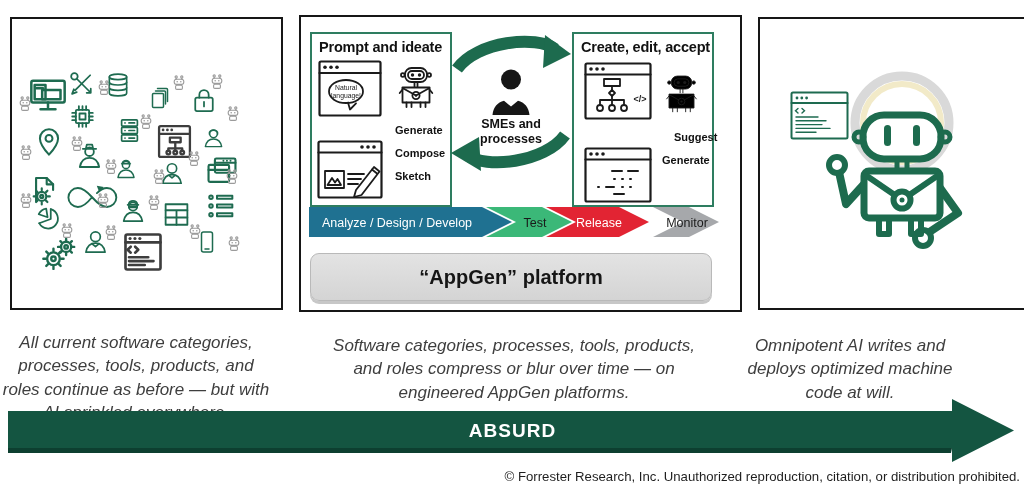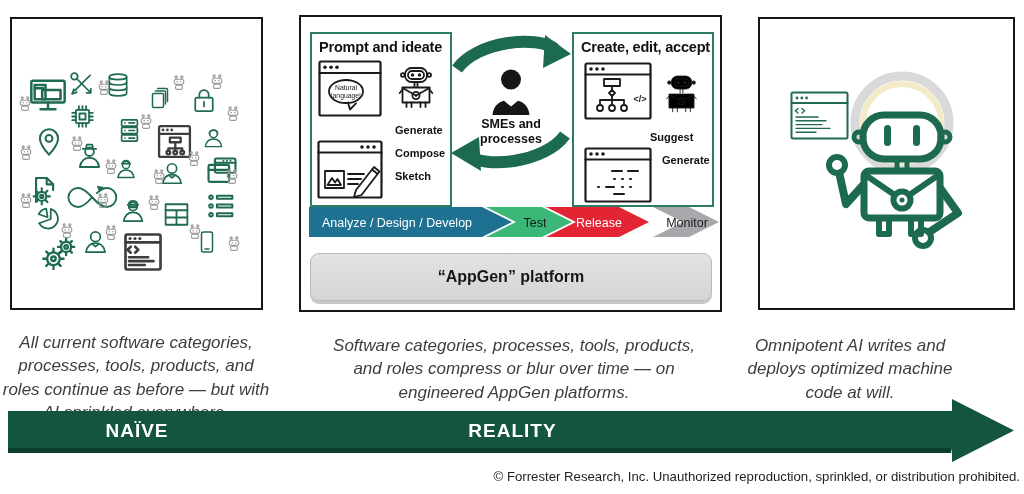--- a/index.html
+++ b/index.html
@@ -1,19 +1,19 @@
 <!DOCTYPE html>
 <html><head>
 <meta charset="utf-8">
 <style>
   html,body{margin:0;padding:0;background:#fff;}
   .stage{position:relative;width:1024px;height:494px;background:#fff;overflow:hidden;
          font-family:"Liberation Sans",sans-serif;color:#161616;}
   .abs{position:absolute;}
-  .panel{position:absolute;background:#fff;border:2px solid #161616;}
+  .panel{position:absolute;background:#fff;border:2px solid #161616;padding-left:20px;}
   #panel-left{left:10px;top:17px;width:249px;height:289px;}
   #panel-middle{left:299px;top:15px;width:419px;height:293px;}
   #panel-right{left:758px;top:17px;width:253px;height:289px;}
   .ic{position:absolute;stroke:currentColor;fill:none;stroke-width:1.5;
       stroke-linecap:round;stroke-linejoin:round;color:#1e6b50;}
   .ic.dark{color:#3d3d3d;}
   .ic.bot{color:#9b9b9b;stroke-width:1.1;}
   .gbox{position:absolute;border:2px solid #2e7d60;background:#fff;}
   #box-prompt{left:9px;top:15px;width:138px;height:171px;}
   #box-create{left:271px;top:15px;width:138px;height:171px;}
@@ -22,21 +22,21 @@
   .blk{stroke:#1b1b1b;fill:none;stroke-width:1.8;stroke-linecap:round;stroke-linejoin:round;}
   .lbl{position:absolute;font-weight:bold;font-size:11px;color:#111;white-space:nowrap;}
   .smallcap{position:absolute;font-size:10px;color:#6b6b6b;text-align:center;line-height:1.2;}
   .hublbl{position:absolute;left:158px;top:100px;width:104px;text-align:center;
           font-weight:bold;font-size:12.5px;line-height:1.18;color:#111;}
   .caption{position:absolute;font-style:italic;font-size:17px;line-height:1.38;
            color:#3e3e3e;text-align:center;}
   #appgen{position:absolute;left:9px;top:236px;width:400px;height:46px;border-radius:9px;
           background:linear-gradient(#e3e3e3,#d4d4d4);border:1px solid #b9b9b9;
           box-shadow:0 3px 0 rgba(0,0,0,.22);display:flex;align-items:center;justify-content:center;
-          font-weight:bold;font-size:16px;color:#161616;}
+          font-weight:bold;font-size:20px;color:#161616;}
   .stage-label{position:absolute;top:420px;color:#fff;font-weight:bold;font-size:19px;
                letter-spacing:1px;text-align:center;}
   #footer{position:absolute;top:469px;right:4px;font-size:13.2px;color:#1f1f1f;}
   svg text{font-family:"Liberation Sans",sans-serif;}
 </style>
 </head>
 <body>
 
 <div class="stage">
 
@@ -408,21 +408,21 @@
             <circle cx="40" cy="46" r="3"></circle>
           </g>
         <circle cx="7" cy="7" r="1.8" fill="#1b1b1b"></circle>
           <circle cx="13" cy="7" r="1.8" fill="#1b1b1b"></circle>
           <circle cx="19" cy="7" r="1.8" fill="#1b1b1b"></circle>
         <text x="56" y="40" text-anchor="middle" font-size="9" font-weight="bold" fill="#1b1b1b">&lt;/&gt;</text>
       </svg>
       <svg class="abs" style="left:89px;top:40px;color:#1b1b1b" width="37" height="43" viewBox="0 0 40 46">
           <use href="#sym-robot" stroke="#1b1b1b"></use>
         </svg>
-      <div class="lbl" style="left:76px;top:97px">Suggest</div>
+      <div class="lbl" style="left:100px;top:97px">Suggest</div>
       <svg class="abs" style="left:10px;top:113px" width="68" height="56" viewBox="0 0 68 56">
         <g class="blk">
             <rect x="1.5" y="1.5" width="65" height="53" rx="1.5" stroke-width="2.2"></rect>
             <line x1="1.5" y1="12.5" x2="66.5" y2="12.5" stroke-width="2.2"></line>
             <path d="M28 24h10M44 24h10M30 32h1M38 32h1M46 32h1M14 40h1M22 40h8M38 40h1M46 40h1M30 47h10" stroke-width="2"></path>
           </g>
         <circle cx="7" cy="7" r="1.8" fill="#1b1b1b"></circle>
           <circle cx="13" cy="7" r="1.8" fill="#1b1b1b"></circle>
           <circle cx="19" cy="7" r="1.8" fill="#1b1b1b"></circle>
       </svg>
@@ -480,17 +480,16 @@
   </div>
 
   <div class="caption" style="left:0;top:331px;width:272px">All current software categories, processes, tools, products, and roles continue as before — but with AI sprinkled everywhere.</div>
   <div class="caption" style="left:319px;top:334px;width:390px">Software categories, processes, tools, products, and roles compress or blur over time — on engineered AppGen platforms.</div>
   <div class="caption" style="left:746px;top:334px;width:208px">Omnipotent AI writes and deploys optimized machine code at will.</div>
 
   <svg class="abs" style="left:0;top:397px" width="1024" height="67" viewBox="0 0 1024 67">
     <polygon points="8,14 952,14 952,2 1014,33.5 952,65 952,51 8,51" fill="#145541"></polygon>
     <polygon points="8,51 952,51 951,56 8,56" fill="#0d3f30"></polygon>
   </svg>
-  <div class="stage-label" style="left:74px;width:126px">NAÏVE</div>
-  <div class="stage-label" style="left:440px;width:145px">REALITY</div>
-
-  <div id="footer">© Forrester Research, Inc. Unauthorized reproduction, sprinkled, or distribution prohibited.</div>
+  <div class="stage-label" style="left:440px;width:145px">ABSURD</div>
+
+  <div id="footer">© Forrester Research, Inc. Unauthorized reproduction, citation, or distribution prohibited.</div>
 </div>
 
 </body></html>

